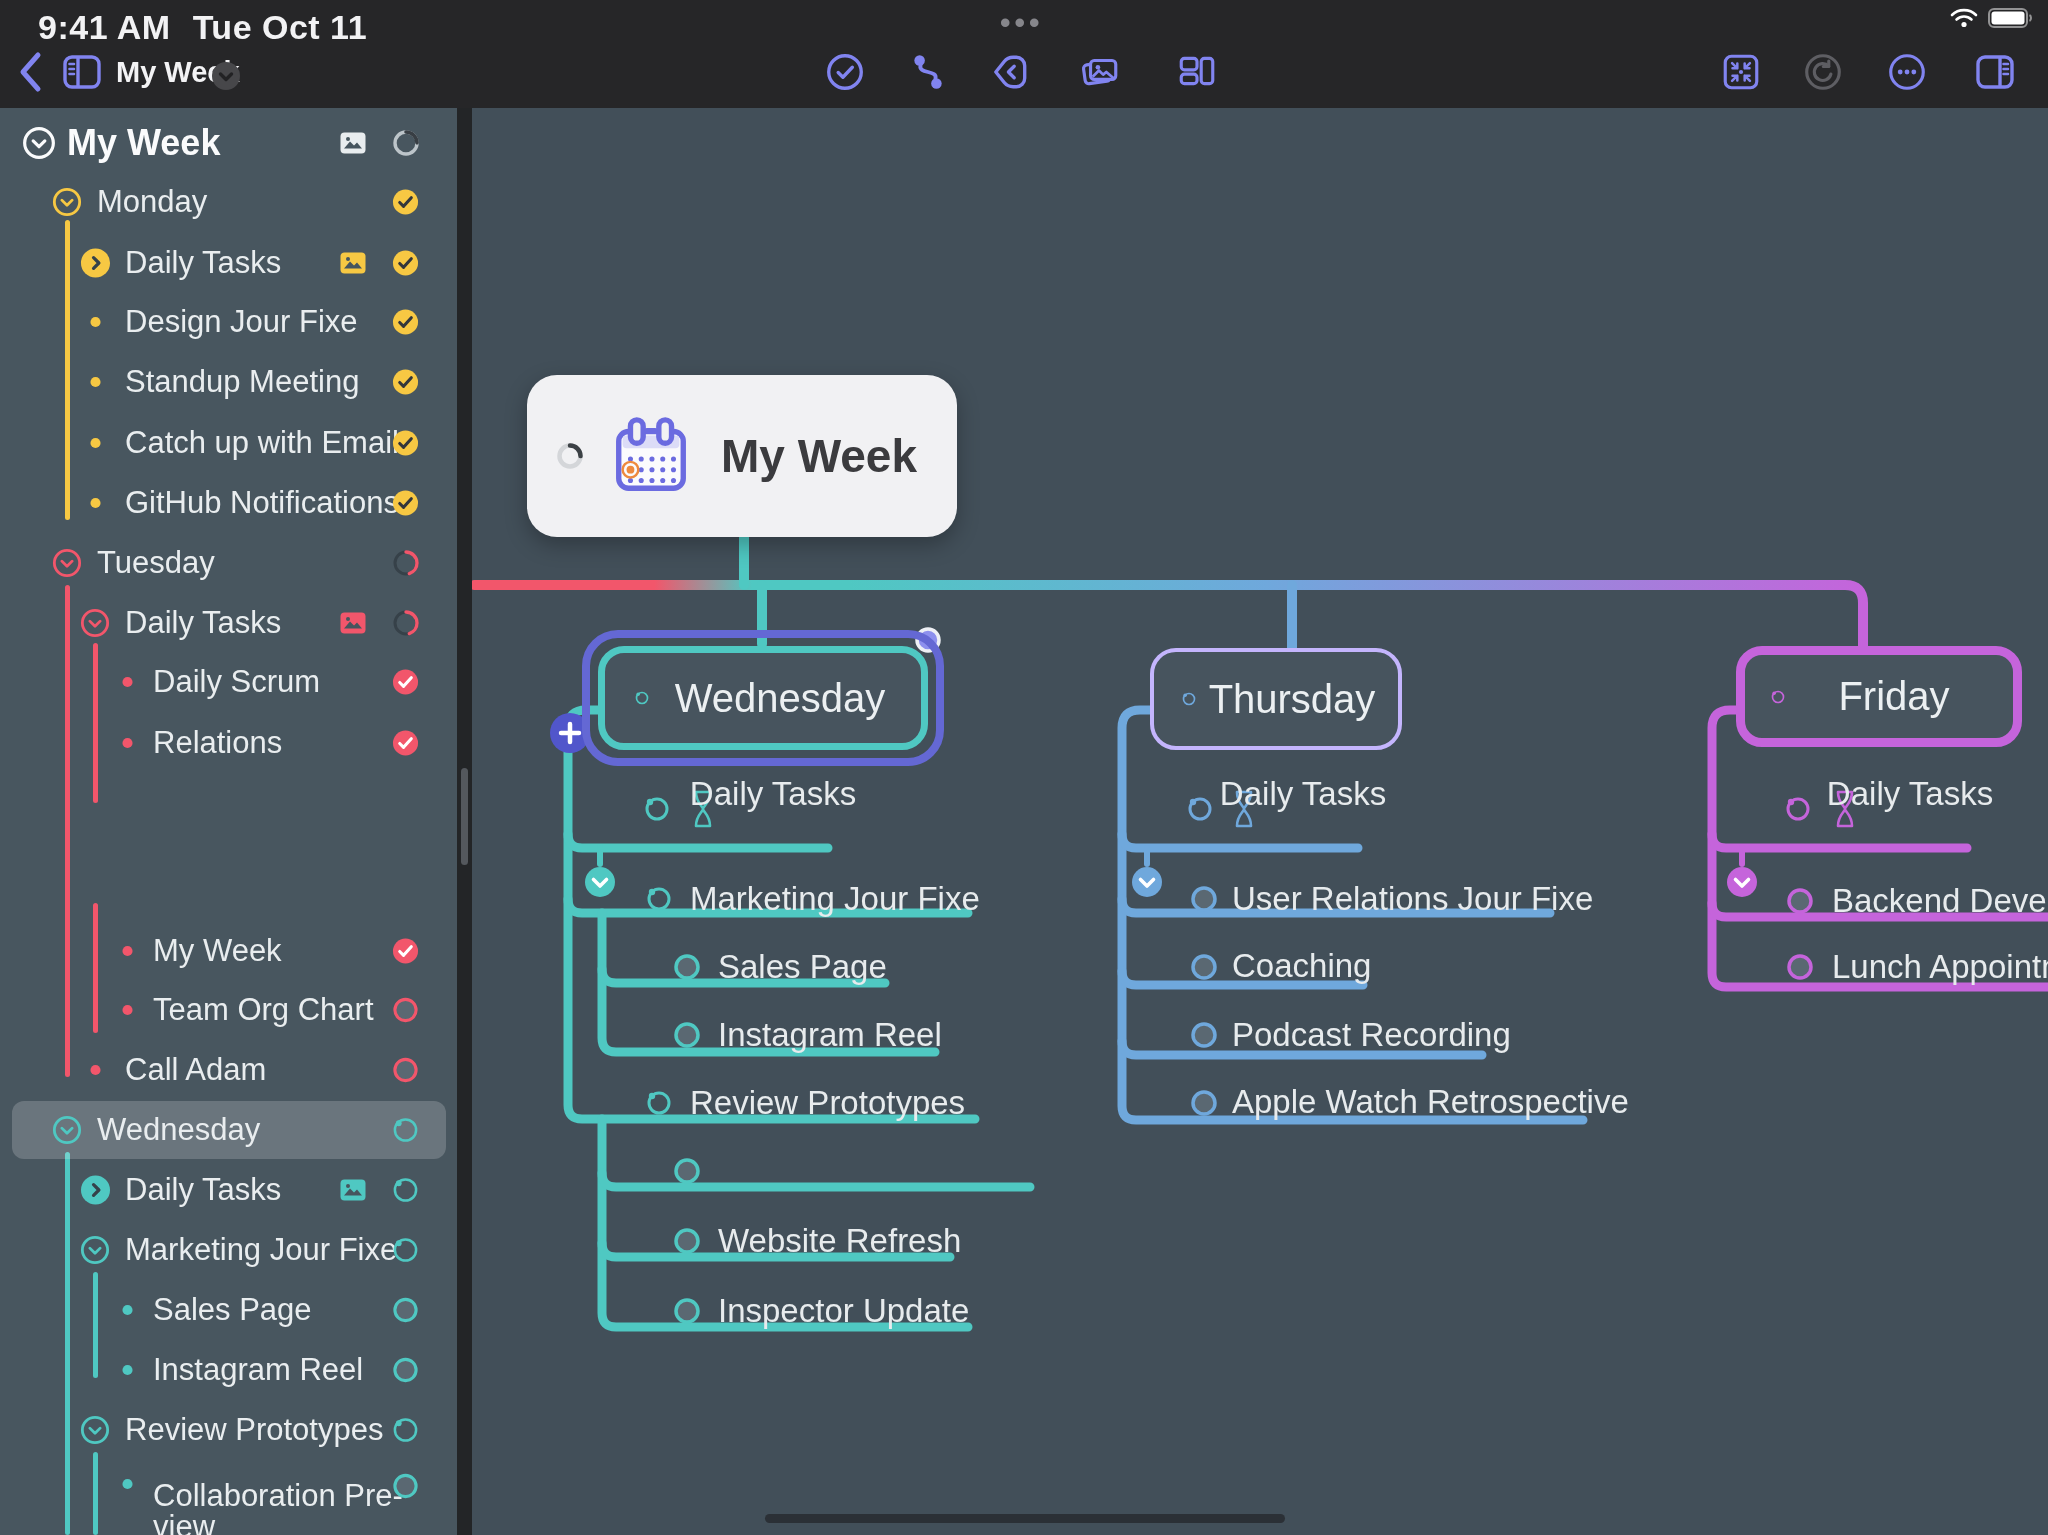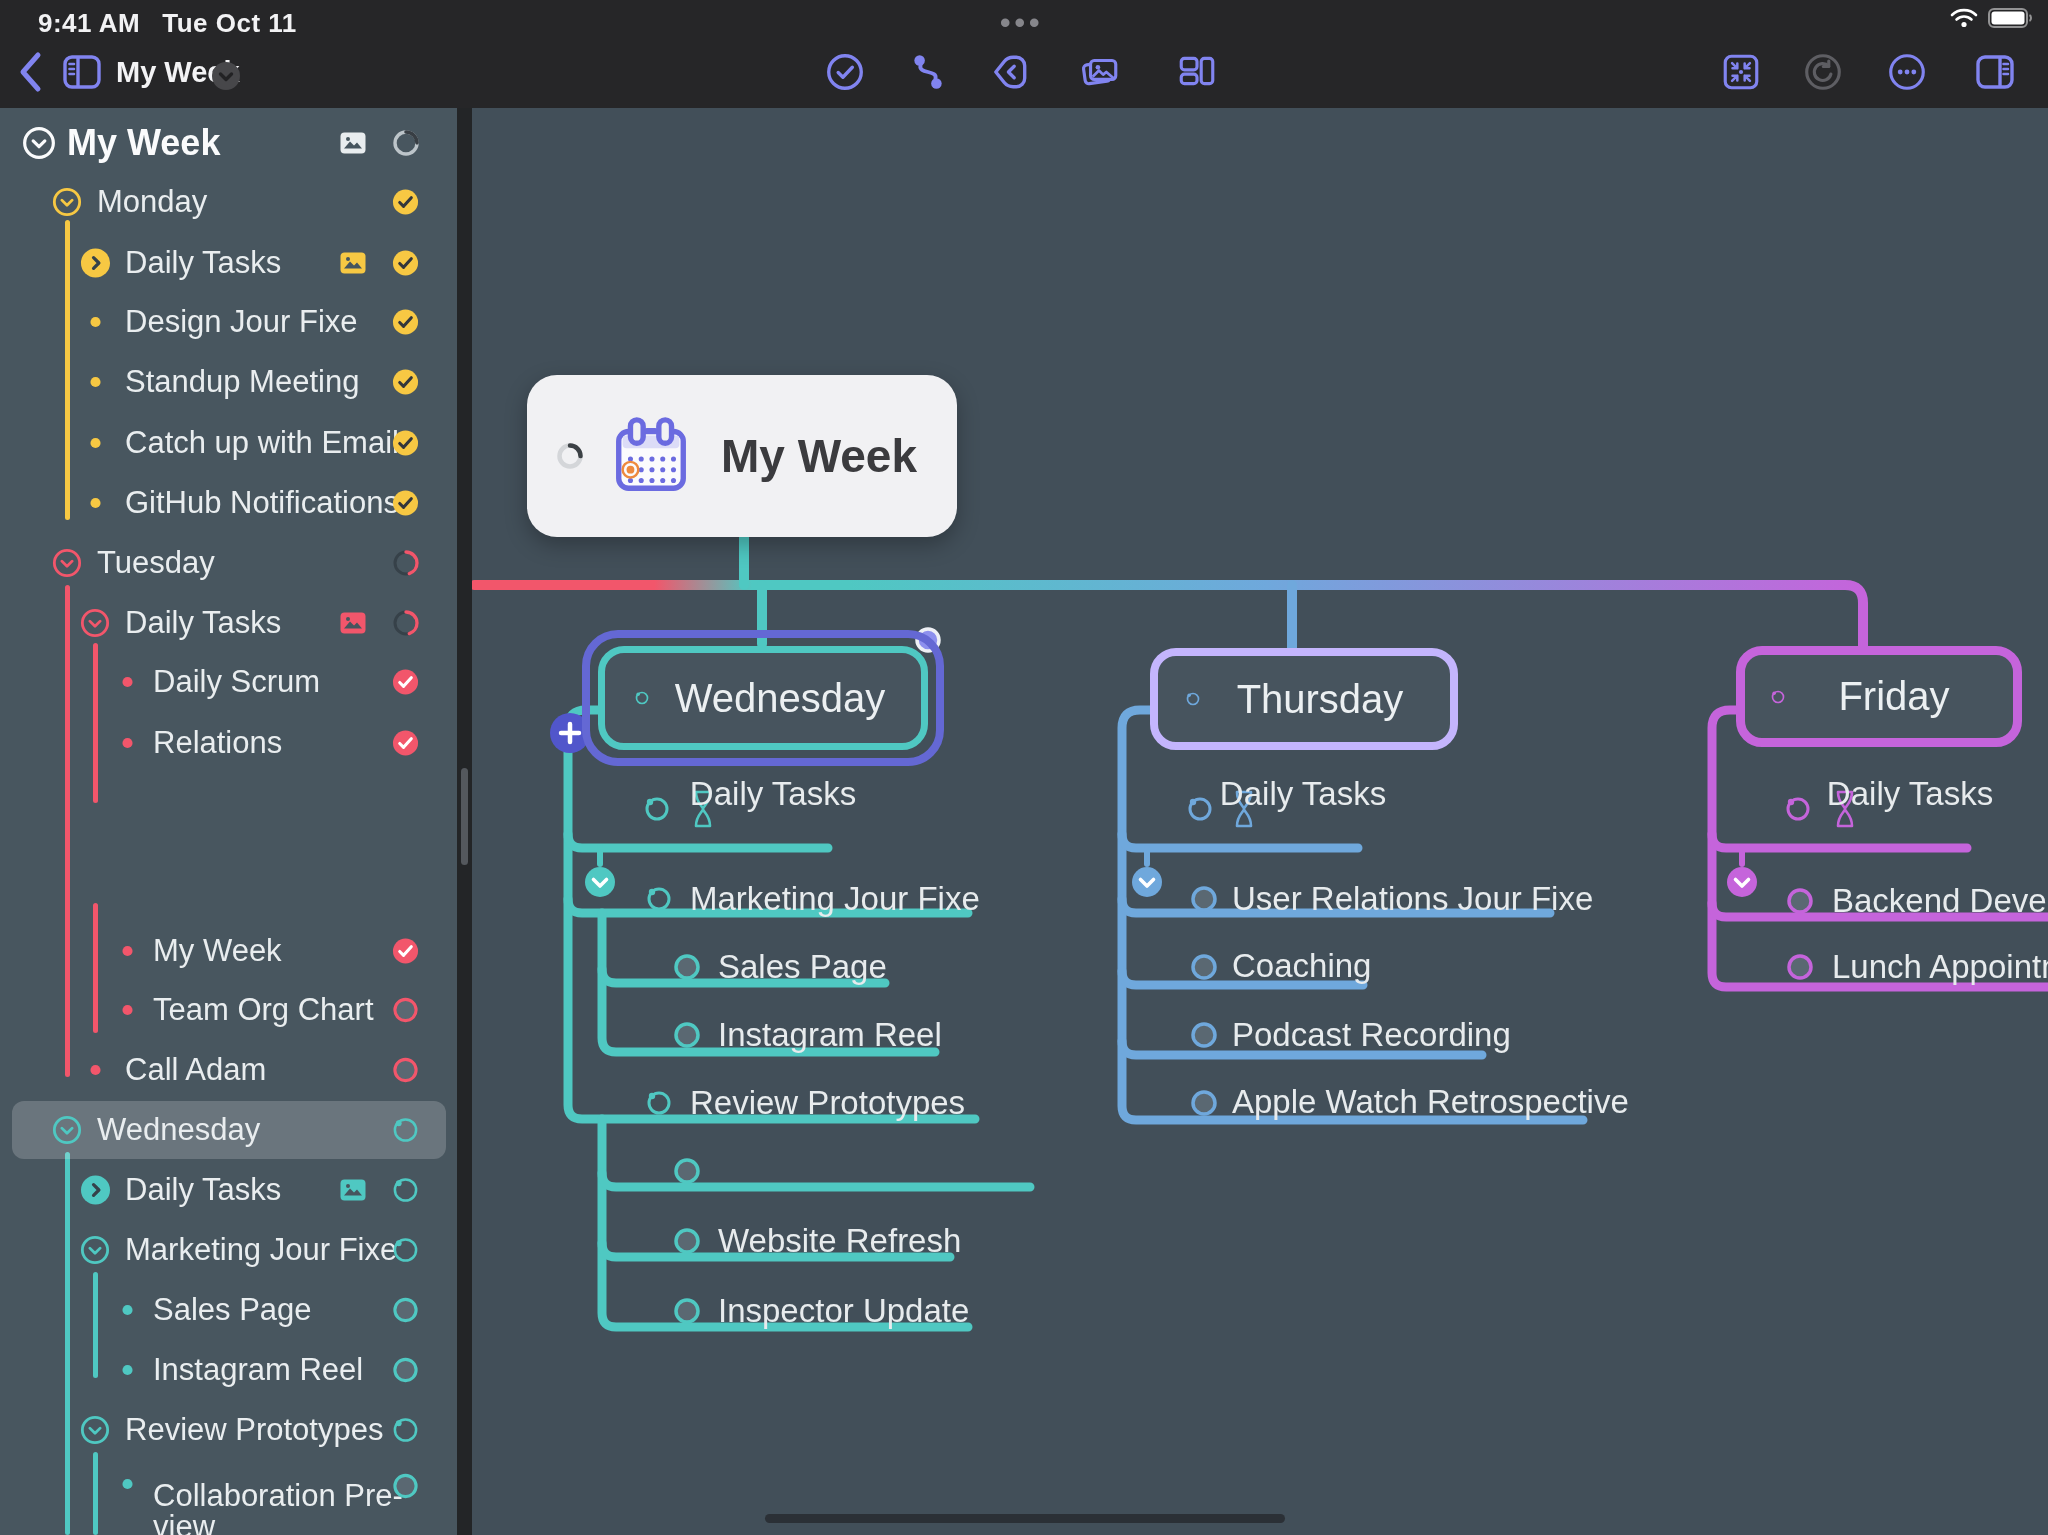--- a/index.html
+++ b/index.html
@@ -1,19 +1,19 @@
 <!DOCTYPE html>
 <html><head>
 <meta charset="utf-8">
 <style>
   html,body{margin:0;padding:0;}
   body{width:2048px;height:1535px;overflow:hidden;background:#424F59;
        font-family:"Liberation Sans","DejaVu Sans",sans-serif;position:relative;}
   .topbar{position:absolute;left:0;top:0;width:2048px;height:108px;background:#262628;}
-  .statustext{position:absolute;top:8px;left:38px;color:#F2F2F4;font-size:26px;font-weight:700;letter-spacing:.5px;text-align:right;}
+  .statustext{position:absolute;top:8px;left:38px;color:#F2F2F4;font-size:34px;font-weight:700;letter-spacing:.5px;text-align:right;}
   .statustext .date{font-weight:700;margin-left:22px;}
   .centerdots{position:absolute;top:6px;left:1000px;color:#86868B;font-size:30px;letter-spacing:4px;font-weight:700;}
   .sysicons{position:absolute;top:8px;right:14px;display:flex;align-items:center;gap:10px;}
   .tbicon{position:absolute;top:50px;width:44px;height:44px;display:flex;align-items:center;justify-content:center;}
   .ttl{position:absolute;top:56px;left:116px;color:#F3F3F5;font-size:29px;font-weight:700;}
   .sidebar{position:absolute;left:0;top:108px;width:457px;height:1427px;background:#48565F;overflow:hidden;}
   .divider{position:absolute;left:457px;top:108px;width:15px;height:1427px;background:#232527;}
   .sb-scroll{position:absolute;left:461px;top:768px;width:7px;height:97px;border-radius:4px;background:#54585D;}
   .canvas{position:absolute;left:472px;top:108px;width:1576px;height:1427px;background:#424F59;overflow:hidden;}
   .cv-abs{position:absolute;left:-472px;top:-108px;width:2048px;height:1535px;}
@@ -650,21 +650,21 @@
     <span class="root-lab">My Week</span>
   </div>
 
   <div class="sel-outline"></div>
   <div class="day-node" style="left:598px;top:646px;width:330px;height:104px;border:7px solid #4FC8C2;padding-left:26px">
     <svg width="22" height="22" viewBox="0 0 40 40">
           <use href="#c-ring" style="color:#4FC8C2"></use>
         </svg>
     <span class="day-lab">Wednesday</span>
   </div>
-  <div class="day-node" style="left:1150px;top:648px;width:308px;height:102px;border:8px solid #c4b5fd;padding-left:24px">
+  <div class="day-node" style="left:1150px;top:648px;width:252px;height:102px;border:4px solid #c4b5fd;padding-left:24px">
     <svg width="22" height="22" viewBox="0 0 40 40">
           <use href="#c-ring" style="color:#6FA8DC"></use>
         </svg>
     <span class="day-lab">Thursday</span>
   </div>
   <div class="day-node" style="left:1736px;top:646px;width:286px;height:101px;border:9px solid #C564DB;padding-left:22px">
     <svg width="22" height="22" viewBox="0 0 40 40">
           <use href="#c-ring" style="color:#C564DB"></use>
         </svg>
     <span class="day-lab">Friday</span>

